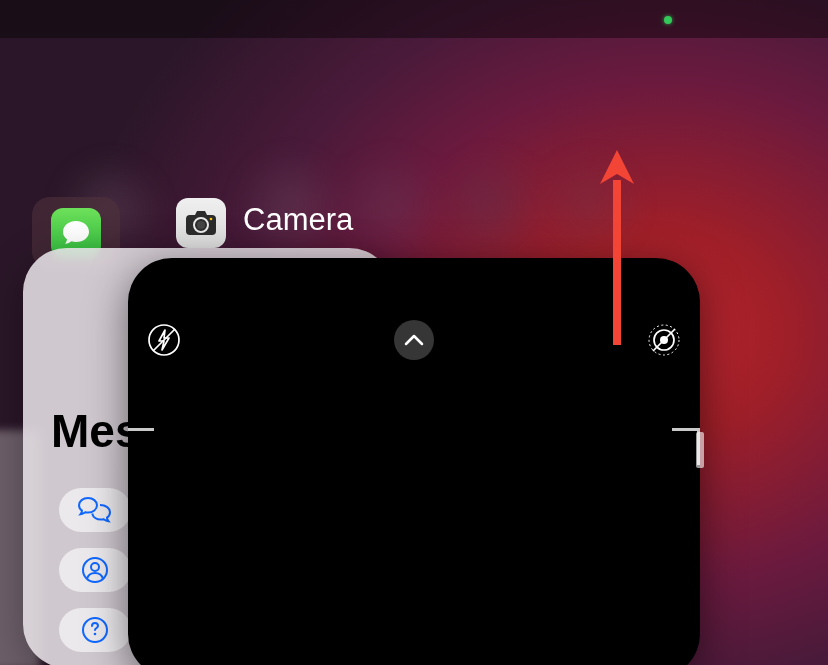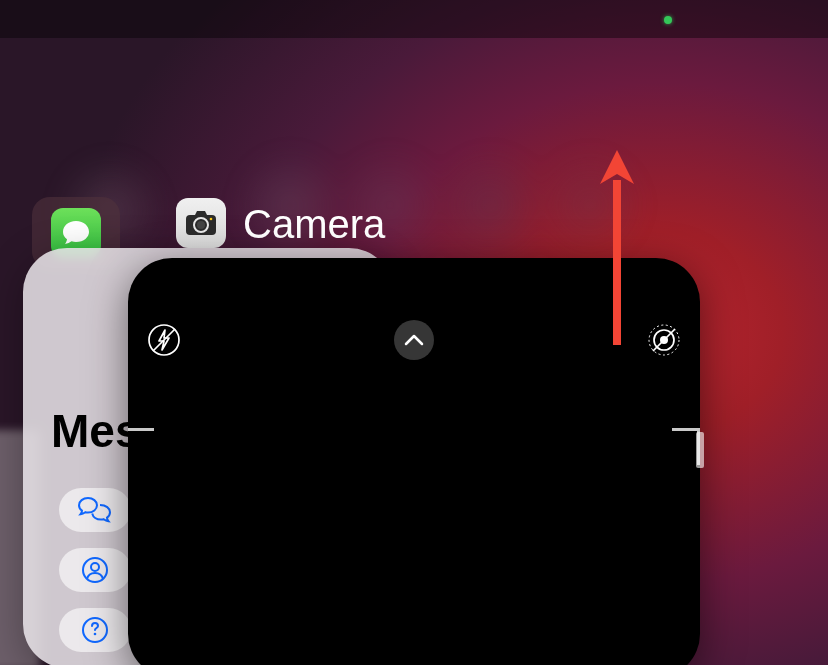--- a/index.html
+++ b/index.html
@@ -123,21 +123,21 @@
       border-radius: 12px;
       background: linear-gradient(180deg, #f0f0f0, #d8d8d8);
       display: flex;
       align-items: center;
       justify-content: center;
     }
     .camera-label {
       position: absolute;
       left: 243px;
       top: 202px;
-      font-size: 40px;
+      font-size: 31px;
       font-weight: 500;
       color: #fff;
     }
 
     
     .camera-card {
       position: absolute;
       left: 128px;
       top: 258px;
       width: 572px;

